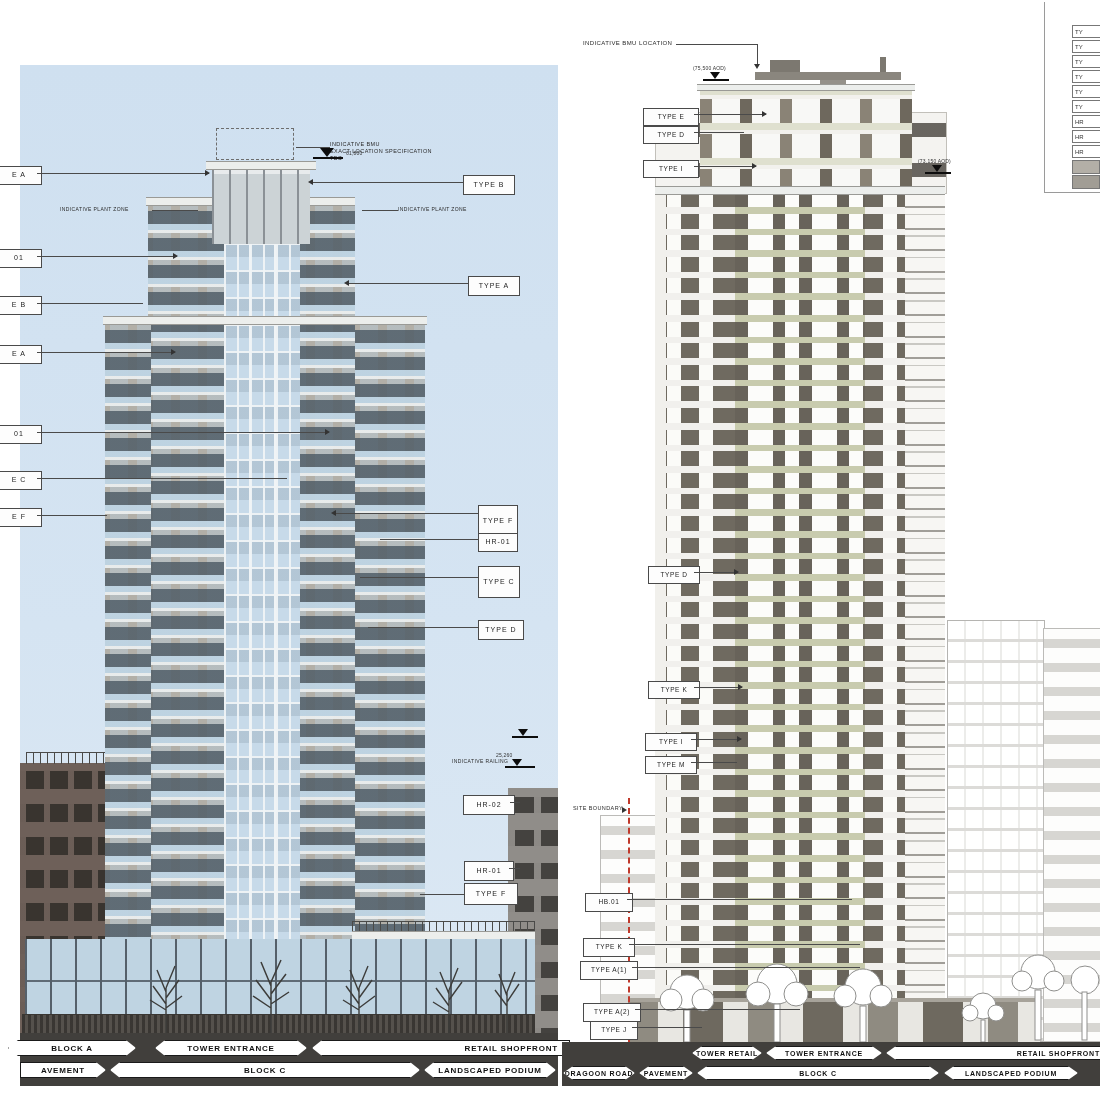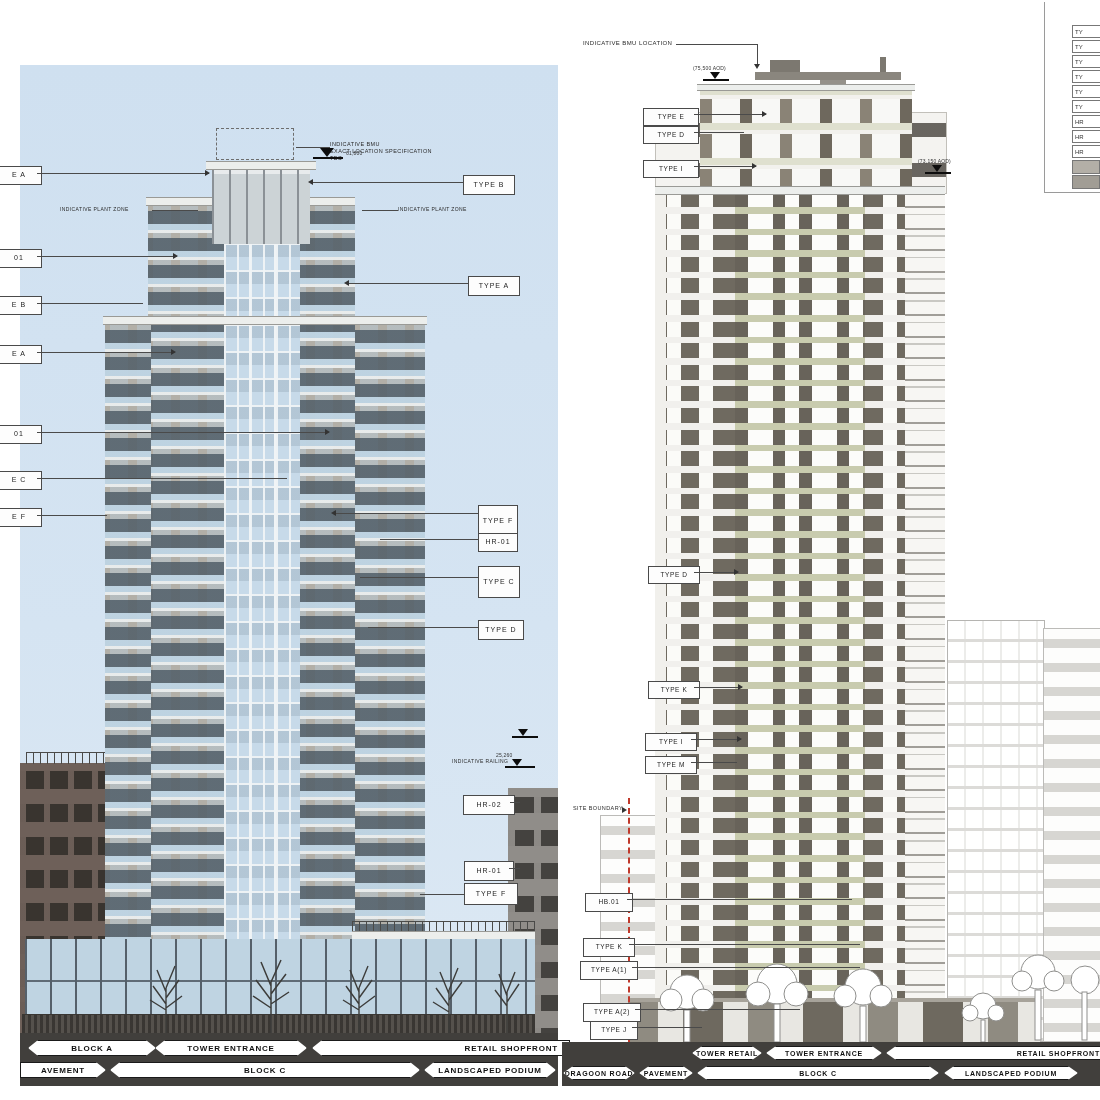--- a/index.html
+++ b/index.html
@@ -216,21 +216,21 @@
   <div class="mline" style="left:505px;top:766px;width:30px;"></div>
 
   <div class="lbl" style="left:463px;top:795px;width:46px;height:14px;">HR-02</div>
   <div class="leader" style="left:510px;top:802px;width:10px;"></div>
   <div class="lbl" style="left:464px;top:861px;width:44px;height:14px;">HR-01</div>
   <div class="leader" style="left:509px;top:868px;width:11px;"></div>
   <div class="lbl" style="left:464px;top:883px;width:48px;height:16px;">TYPE F</div>
   <div class="leader" style="left:420px;top:894px;width:44px;"></div>
 
   <div class="band" style="left:20px;top:1033px;width:538px;height:53px;"></div>
-  <div class="banner" style="left:28px;top:1040px;width:128px;height:16px;">BLOCK A</div>
+  <div class="banner" style="left:8px;top:1040px;width:128px;height:16px;">BLOCK A</div>
   <div class="banner" style="left:155px;top:1040px;width:152px;height:16px;">TOWER ENTRANCE</div>
   <div class="banner flat-r right-text" style="left:312px;top:1040px;width:246px;height:16px;">RETAIL SHOPFRONT</div>
   <div class="banner flat-l" style="left:20px;top:1062px;width:86px;height:16px;">AVEMENT</div>
   <div class="banner" style="left:110px;top:1062px;width:310px;height:16px;">BLOCK C</div>
   <div class="banner" style="left:424px;top:1062px;width:132px;height:16px;">LANDSCAPED PODIUM</div>
 
   <div class="ghost2" style="left:600px;top:815px;width:100px;height:222px;"></div>
   <div class="ghost" style="left:947px;top:620px;width:96px;height:420px;"></div>
   <div class="ghost2" style="left:1043px;top:628px;width:57px;height:412px;"></div>
 

